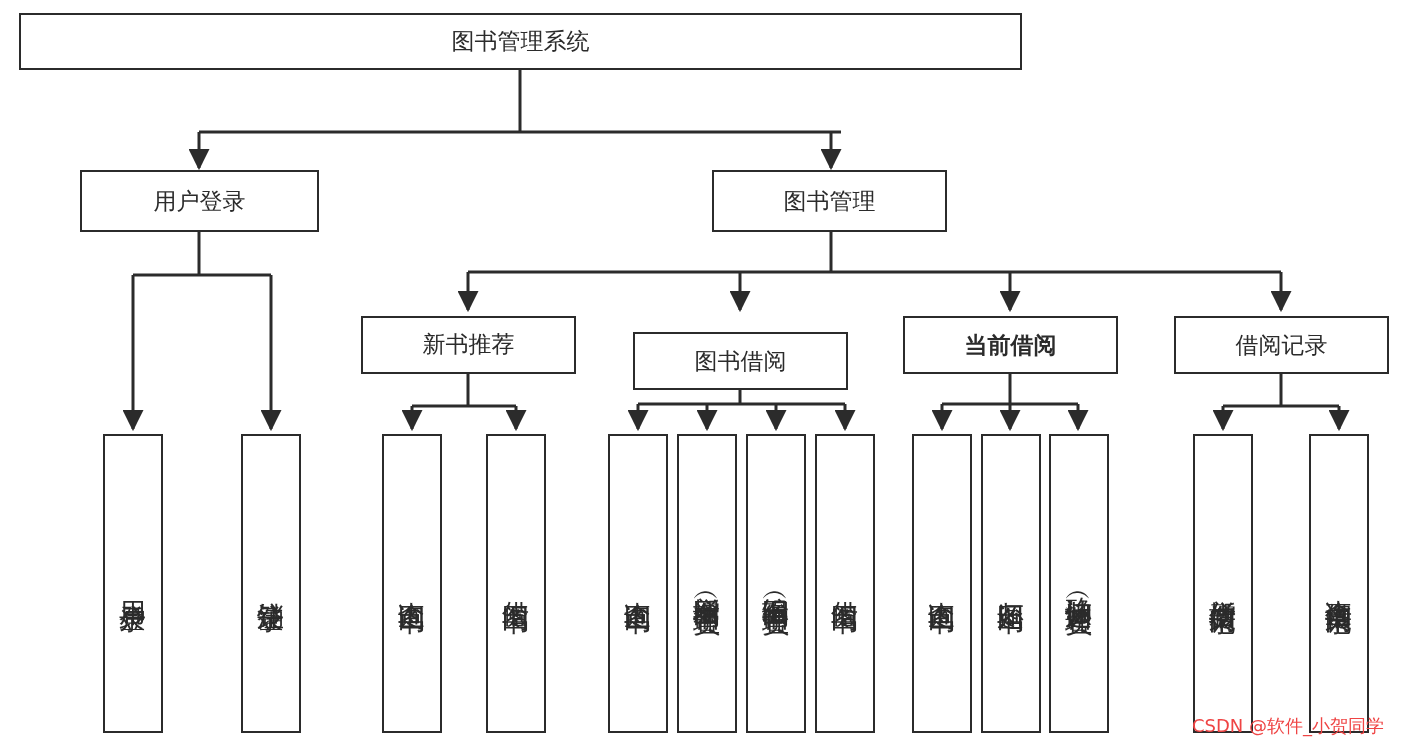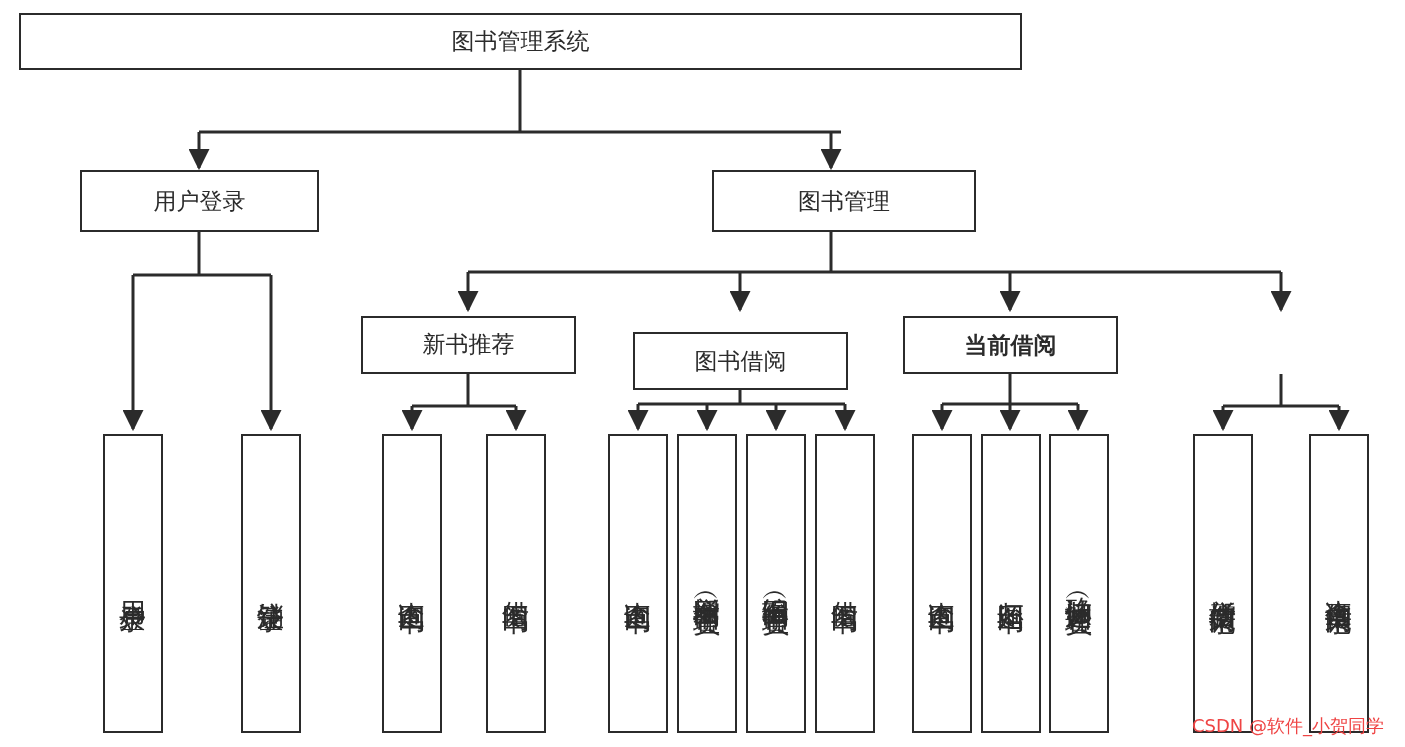--- a/index.html
+++ b/index.html
@@ -119,32 +119,35 @@
     </g>
   </svg>
 
   <div class="node horiz" style="left:19px; top:13px; width:1003px; height:57px;">
     <span class="label">图书管理系统</span>
   </div>
 
   <div class="node horiz" style="left:80px; top:170px; width:239px; height:62px;">
     <span class="label">用户登录</span>
   </div>
-  <div class="node horiz" style="left:712px; top:170px; width:264px; height:62px;">
+  <div class="node horiz" style="left:712px; top:170px; width:235px; height:62px;">
     <span class="label">图书管理</span>
   </div>
 
   <div class="node horiz" style="left:361px; top:316px; width:215px; height:58px;font-family:Liberation Serif, serif;">
     <span class="label">新书推荐</span>
   </div>
   <div class="node horiz" style="left:633px; top:332px; width:215px; height:58px;">
     <span class="label">图书借阅</span>
   </div>
   <div class="node horiz" style="left:903px; top:316px; width:215px; height:58px;font-weight:bold;">
     <span class="label">当前借阅</span>
+  </div>
+  <div class="node horiz" style="left:1174px; top:316px; width:215px; height:58px;">
+    <span class="label">借阅记录</span>
   </div>
 
   <div class="node vert" style="left:103px; top:434px; width:60px; height:299px;">
     <span class="label">用户登录</span>
   </div>
   <div class="node vert" style="left:241px; top:434px; width:60px; height:299px;">
     <span class="label">注销登录</span>
   </div>
 
   <div class="node vert" style="left:382px; top:434px; width:60px; height:299px;">

